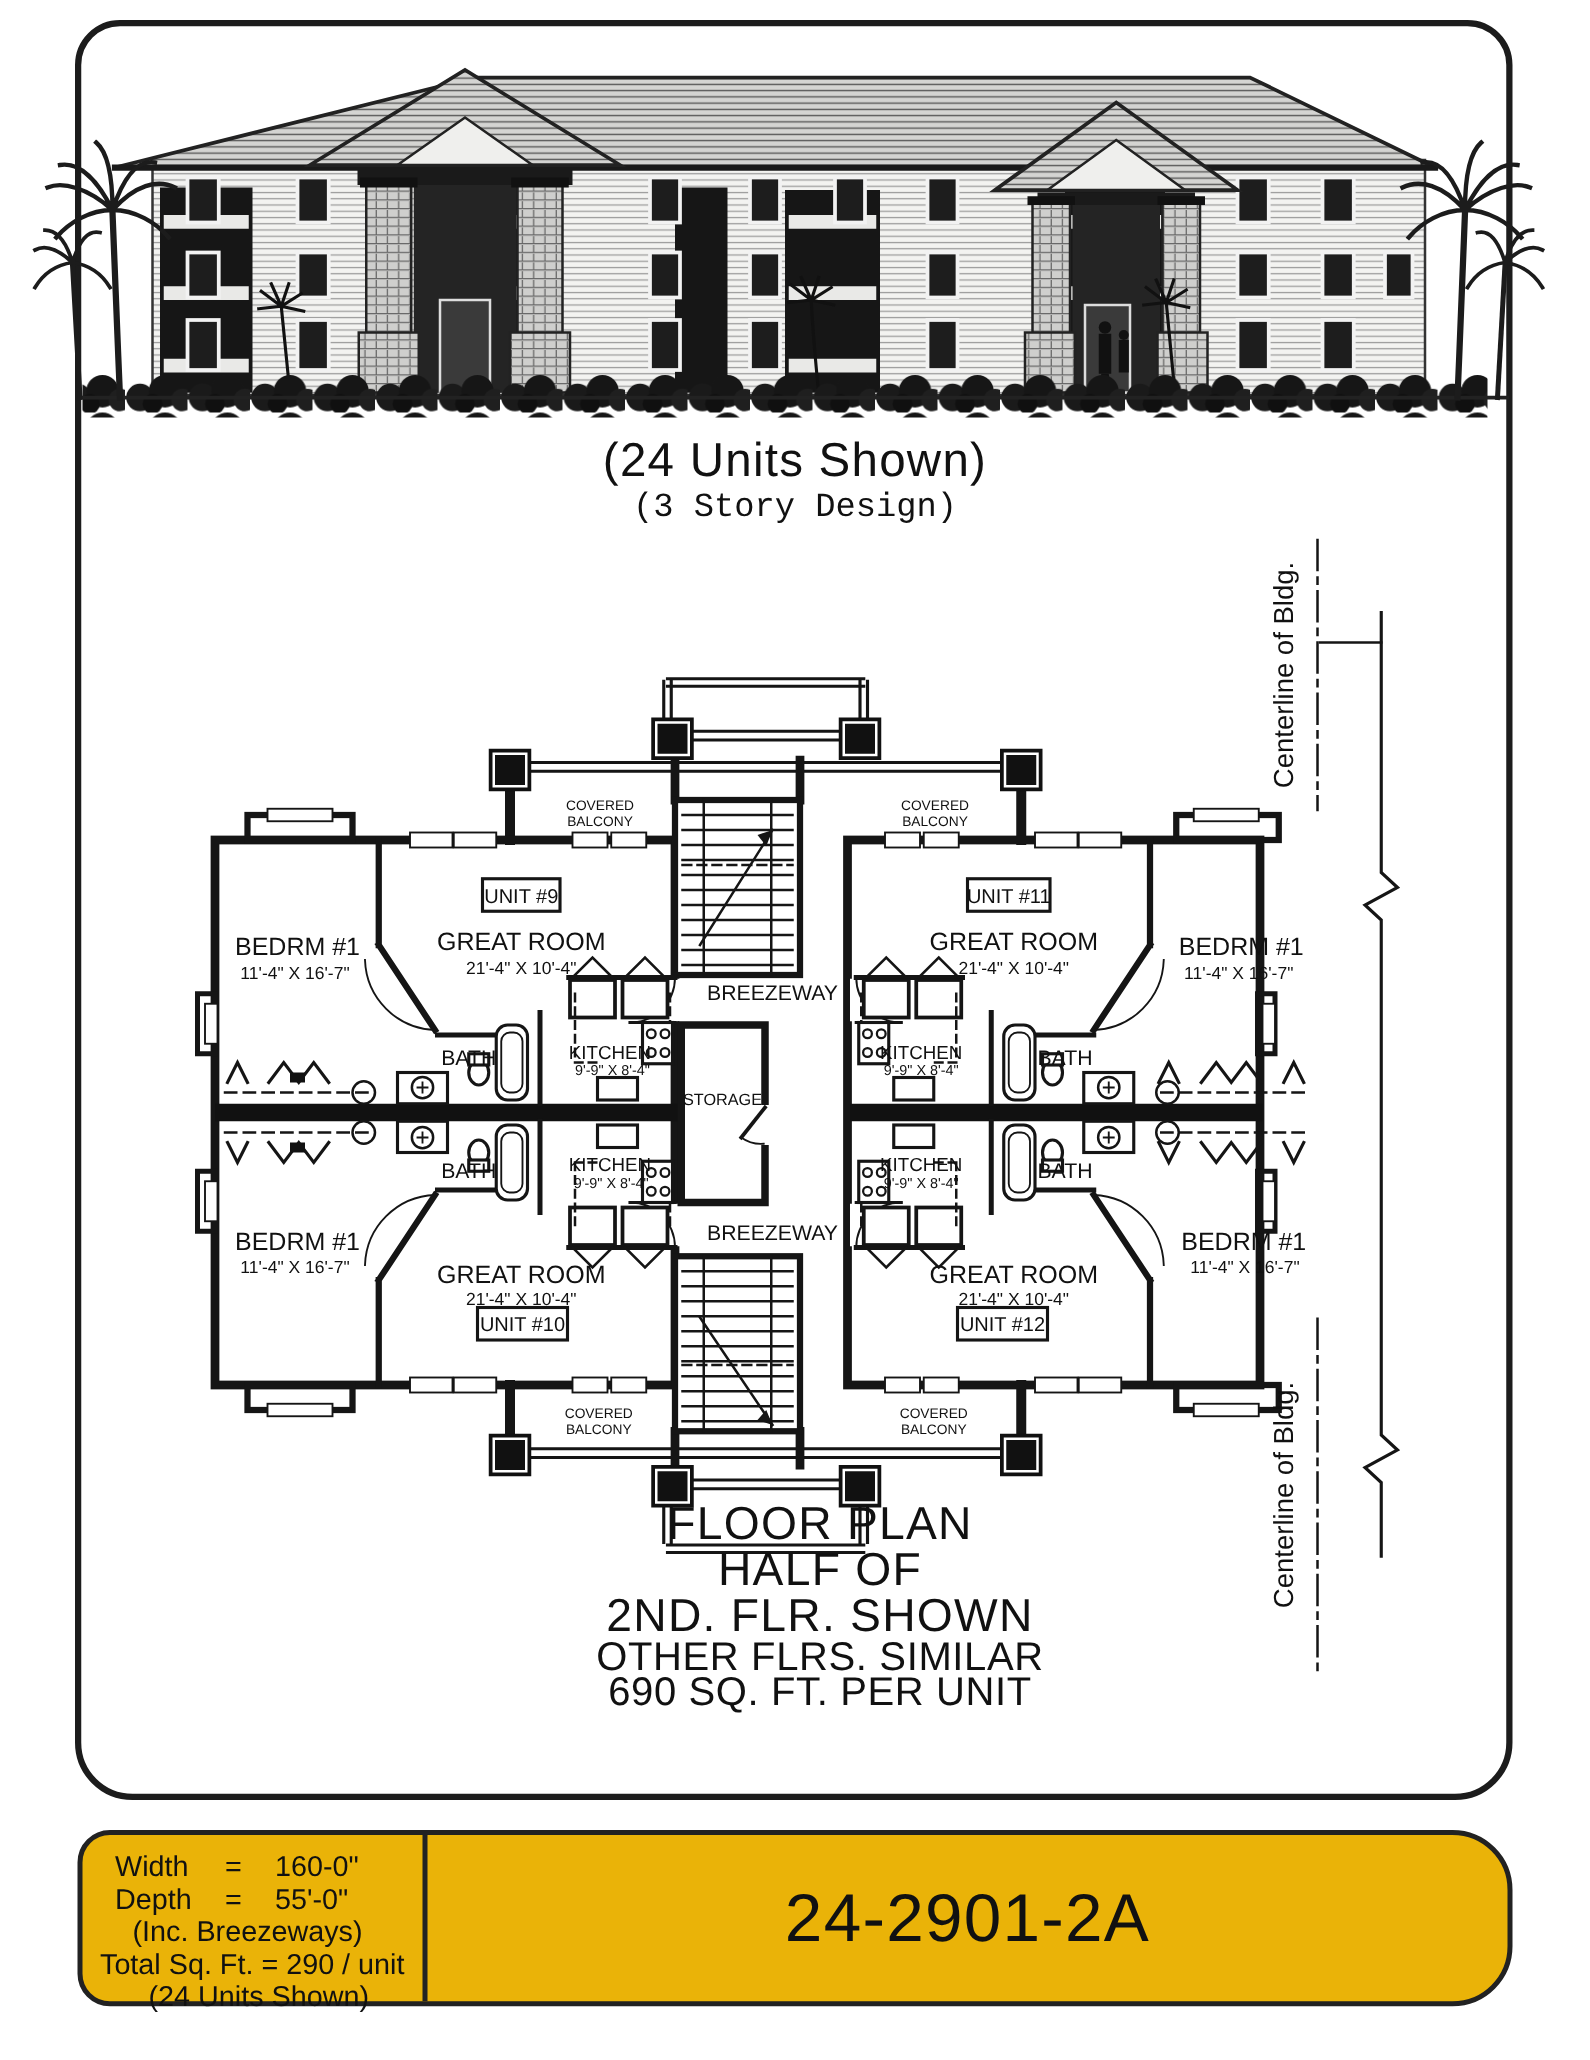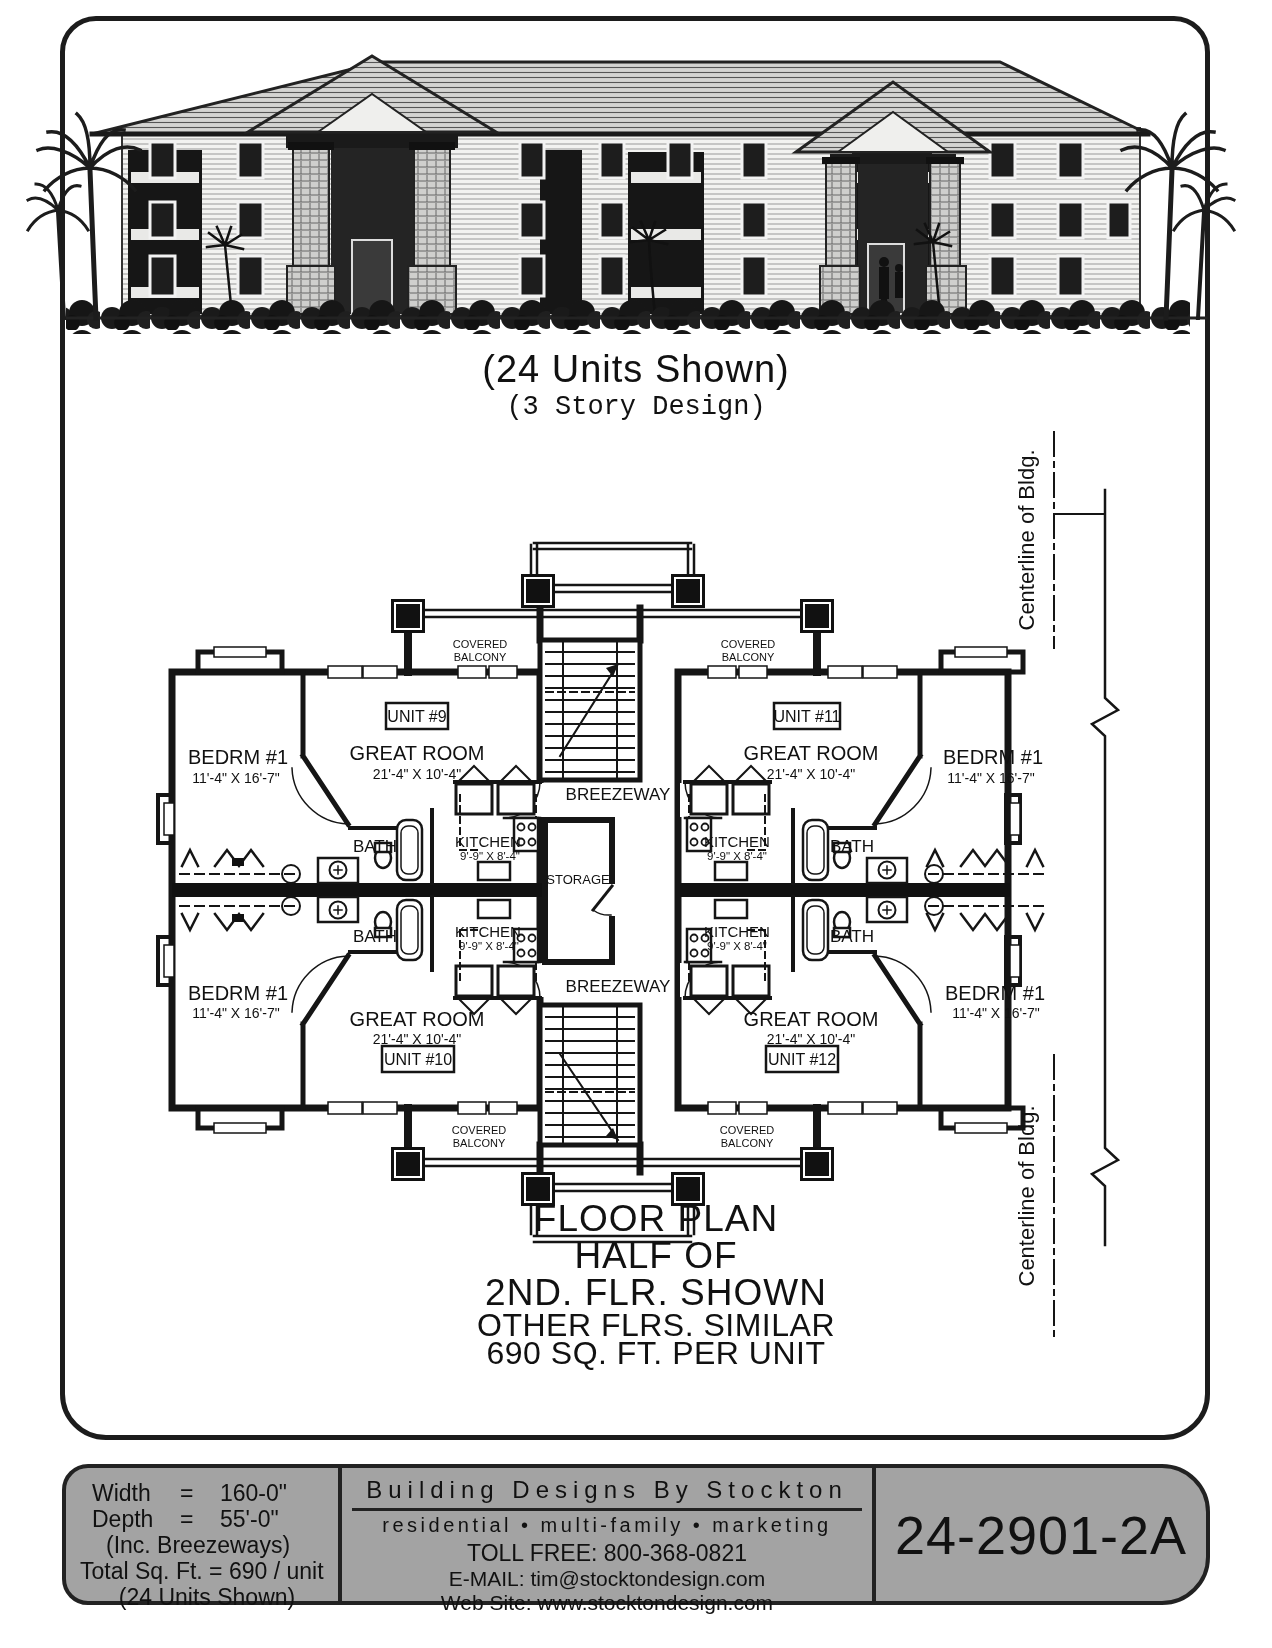--- a/index.html
+++ b/index.html
@@ -10,21 +10,21 @@
   svg.art{position:absolute;left:0;top:0;}
   svg text{font-family:"Liberation Sans",sans-serif;fill:#111;}
   .caption{position:absolute;left:0;top:348px;width:1272px;text-align:center;line-height:1.15;}
   .caption .c1{font-size:38px;letter-spacing:1px;}
   .caption .c2{font-size:27px;font-family:Liberation Mono, monospace;}
   .center-title{position:absolute;left:336px;top:1200px;width:640px;text-align:center;}
   .center-title .big{font-size:37px;line-height:37px;letter-spacing:1px;}
   .center-title .sub{font-size:32px;line-height:28px;letter-spacing:.5px;}
   .footer{position:absolute;left:62px;top:1464px;width:1148px;height:141px;
         border:4px solid #222;border-radius:26px 48px 48px 26px;box-sizing:border-box;
-        display:flex;background:#a3a3a3;}
+        display:flex;background:#eab308;}
   .f-specs{width:276px;border-right:4px solid #222;box-sizing:border-box;
         padding:12px 0 0 26px;font-size:23px;line-height:26px;}
   .spec-row{display:flex;}
   .spec-row .sl{width:88px;} .spec-row .se{width:40px;}
   .spec-ind{padding-left:14px;}
   .spec-total{margin-left:-12px;}
   .spec-shown{text-align:center;width:230px;}
   .f-company{width:534px;border-right:4px solid #222;box-sizing:border-box;
         text-align:center;padding-top:8px;}
   .co-name{font-size:24px;letter-spacing:6px;white-space:nowrap;
@@ -527,25 +527,18 @@
         <span class="sl">Width</span>
         <span class="se">=</span>
         <span>160-0"</span>
       </div>
       <div class="spec-row">
         <span class="sl">Depth</span>
         <span class="se">=</span>
         <span>55'-0"</span>
       </div>
       <div class="spec-ind">(Inc. Breezeways)</div>
-      <div class="spec-total">Total Sq. Ft. = 690 / unit</div>
+      <div class="spec-total">Total Sq. Ft. = 290 / unit</div>
       <div class="spec-shown">(24 Units Shown)</div>
-    </div>
-    <div class="f-company">
-      <div class="co-name">Building Designs By Stockton</div>
-      <div class="co-tag">residential • multi-family • marketing</div>
-      <div class="co-line1">TOLL FREE:  800-368-0821</div>
-      <div class="co-line2">E-MAIL:  tim@stocktondesign.com</div>
-      <div class="co-line3">Web Site:  www.stocktondesign.com</div>
     </div>
     <div class="f-number">24-2901-2A</div>
   </div>
 </div>
 
 </body></html>

